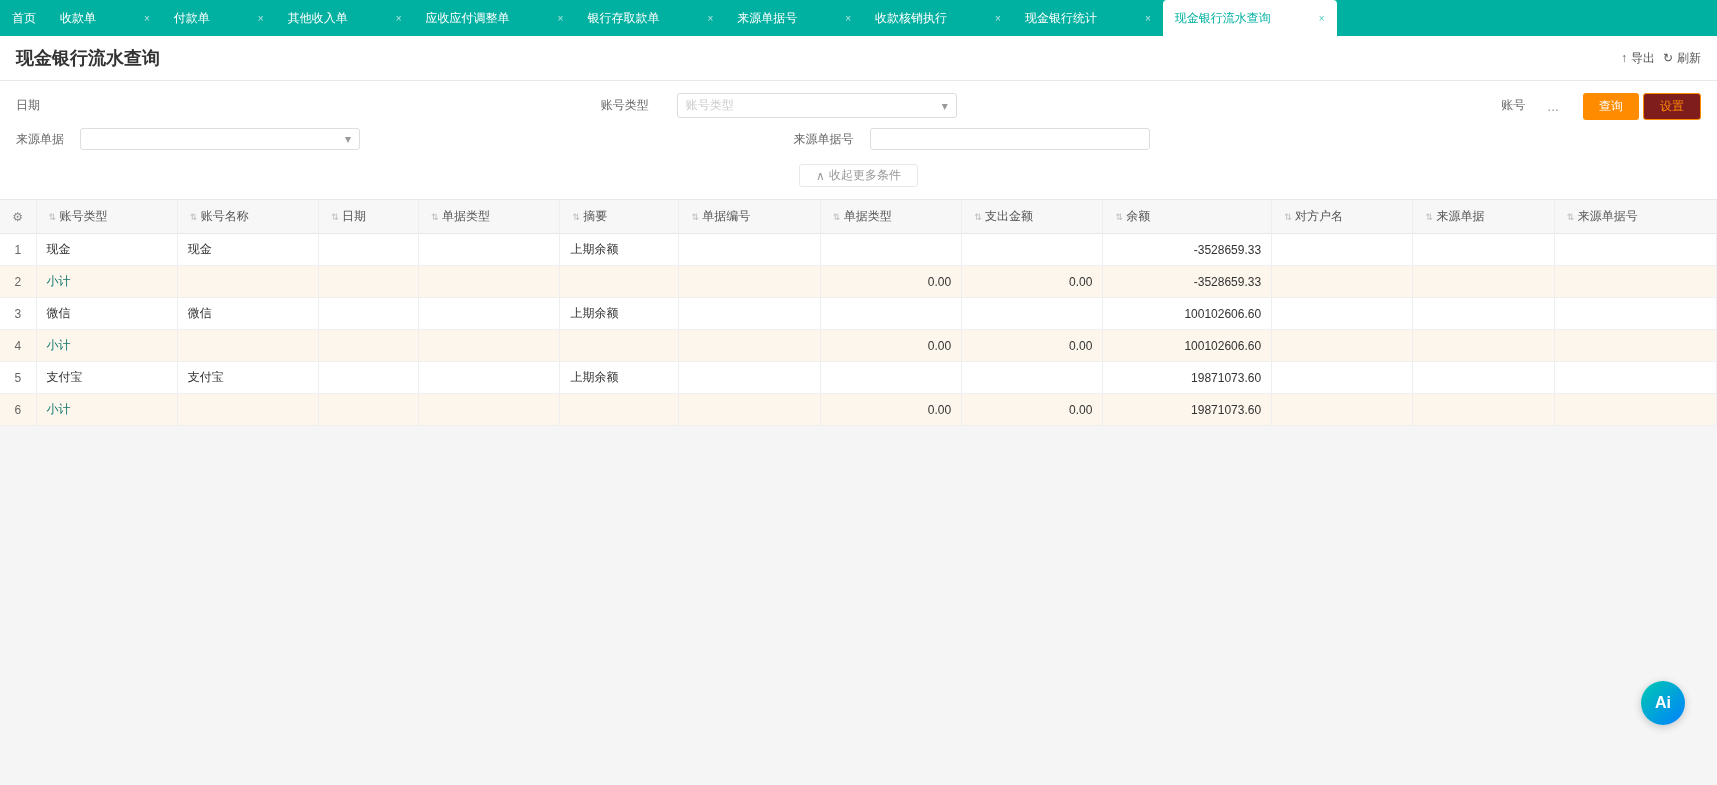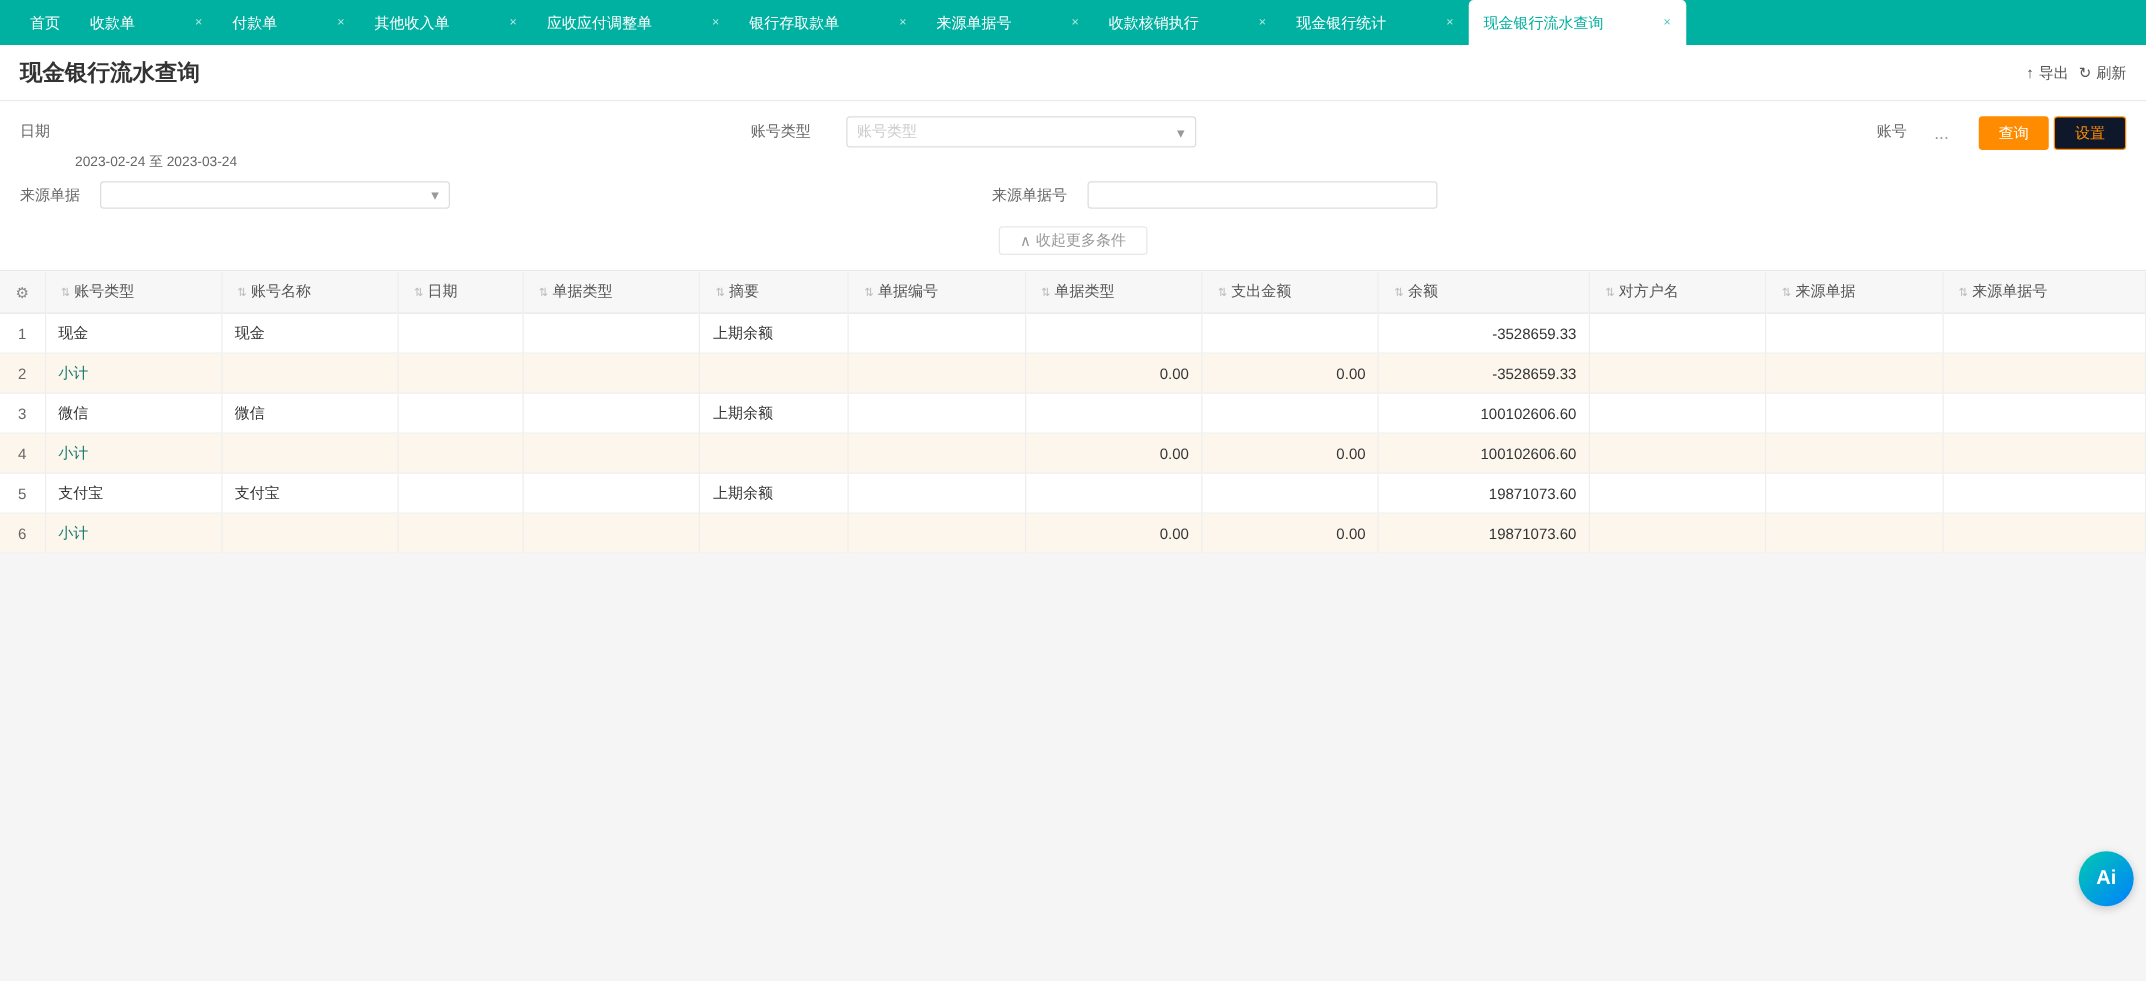--- a/index.html
+++ b/index.html
@@ -4,21 +4,21 @@
   <style>
     * { box-sizing: border-box; margin: 0; padding: 0; }
     body { font-family: 'Microsoft YaHei', Arial, sans-serif; font-size: 12px; background: #f5f5f5; color: #333; }
 
     
     .top-nav {
       background: #00b0a0;
       display: flex;
       align-items: center;
       height: 36px;
-      padding: 0 12px;
+      padding: 0 0;
       overflow: hidden;
     }
     .nav-item {
       color: #fff;
       padding: 0 12px;
       height: 36px;
       display: flex;
       align-items: center;
       cursor: pointer;
       white-space: nowrap;
@@ -147,21 +147,21 @@
     .query-btn {
       background: #ff8c00;
       color: #fff;
       border: none;
       border-radius: 3px;
       padding: 5px 16px;
       cursor: pointer;
       font-size: 12px;
     }
     .settings-btn {
-      background: #0f172a;
+      background: #7f1d1d;
       color: #ff8c00;
       border: 1px solid #ff8c00;
       border-radius: 3px;
       padding: 4px 16px;
       cursor: pointer;
       font-size: 12px;
     }
     .btn-group-right {
       display: flex;
       flex-direction: row;
@@ -231,21 +231,21 @@
       border-right: 1px solid #eee;
       white-space: nowrap;
     }
     .td-num { text-align: right; }
     .td-index { color: #666; text-align: center; width: 36px; }
     .td-subtotal { color: #0f766e; }
 
     
     .ai-badge {
       position: fixed;
-      right: 10px;
+      right: 32px;
       bottom: 60px;
       background: linear-gradient(135deg, #00c9b1, #0080ff);
       color: #fff;
       border-radius: 50%;
       width: 44px;
       height: 44px;
       display: flex;
       align-items: center;
       justify-content: center;
       font-size: 16px;
@@ -324,23 +324,20 @@
         <div class="filter-select" style="min-width:280px;">
           <span style="color:#ccc;">账号类型</span>
           <span class="arrow">▾</span>
         </div>
         <div style="flex:1;"></div>
 
         <span class="filter-label" style="min-width:30px;font-family:Liberation Serif, serif;">账号</span>
         <span class="filter-dots">...</span>
       </div>
 
-      <div style="margin-left:40px; margin-top:-6px; margin-bottom:8px;">
-        <span class="date-range">2023-02-24 至 2023-03-24</span>
-      </div>
 
       <div class="filter-row" style="margin-top:4px;">
         <span class="filter-label">来源单据</span>
         <div class="filter-select" style="min-width:280px;">
           <span style="color:#ccc;"></span>
           <span class="arrow">▾</span>
         </div>
         <div style="flex:1;"></div>
         <span class="filter-label" style="min-width:60px;">来源单据号</span>
         <input class="filter-input" type="text" style="min-width: 280px;">

